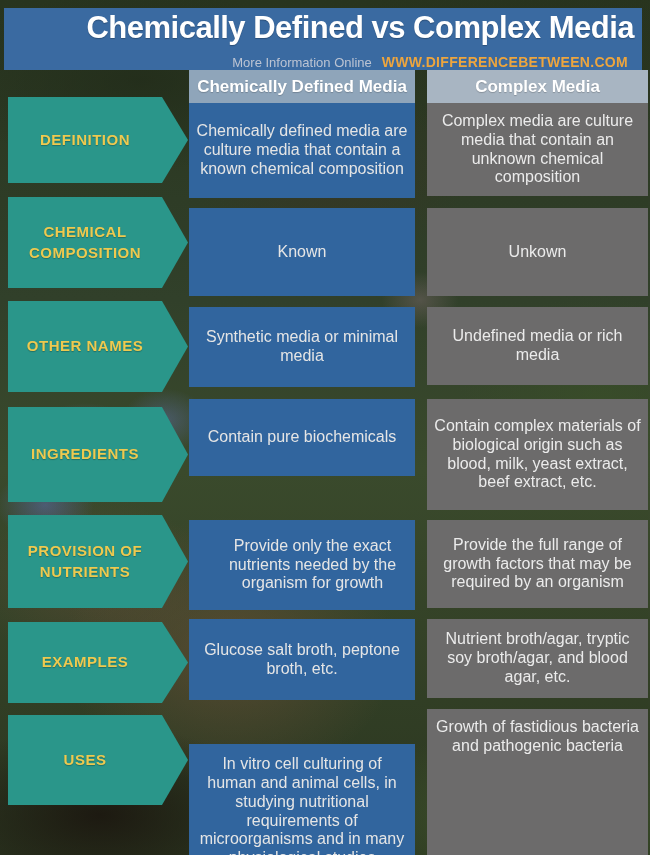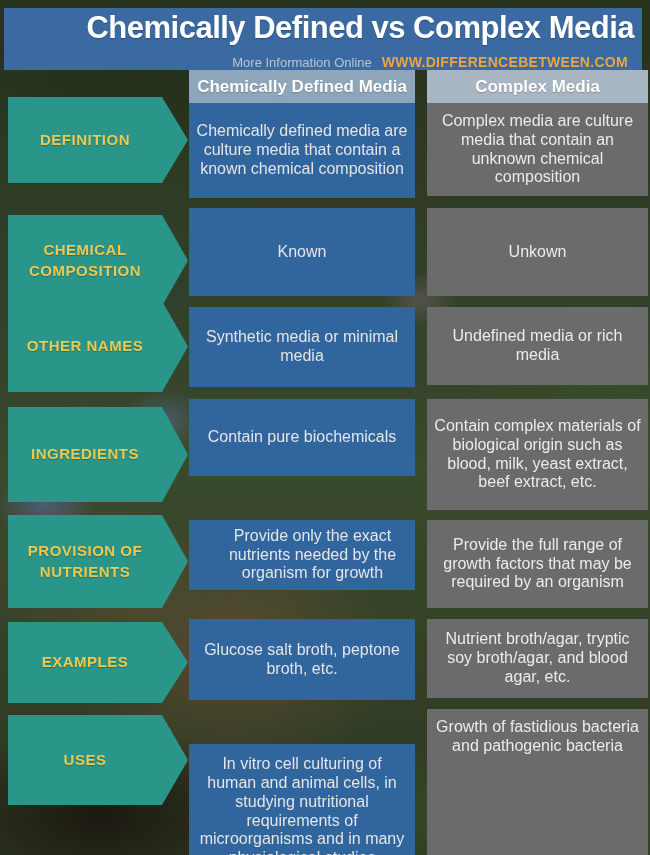--- a/index.html
+++ b/index.html
@@ -79,34 +79,34 @@
     </div>
   </div>
 
   <div class="col-header left">Chemically Defined Media</div>
   <div class="col-header right">Complex Media</div>
 
   <div class="arrow" style="top:97px;height:86px;">DEFINITION</div>
   <div class="cell blue" style="top:103px;height:95px;">Chemically defined media are culture media that contain a known chemical composition</div>
   <div class="cell gray" style="top:103px;height:93px;">Complex media are culture media that contain an unknown chemical composition</div>
 
-  <div class="arrow" style="top:215px;height:91px;">CHEMICAL COMPOSITION</div>
+  <div class="arrow" style="top:197px;height:91px;">CHEMICAL COMPOSITION</div>
   <div class="cell blue" style="top:208px;height:88px;">Known</div>
   <div class="cell gray" style="top:208px;height:88px;">Unkown</div>
 
   <div class="arrow" style="top:301px;height:91px;">OTHER NAMES</div>
   <div class="cell blue" style="top:307px;height:80px;">Synthetic media or minimal media</div>
   <div class="cell gray" style="top:307px;height:78px;">Undefined media or rich media</div>
 
   <div class="arrow" style="top:407px;height:95px;">INGREDIENTS</div>
   <div class="cell blue" style="top:399px;height:77px;">Contain pure biochemicals</div>
   <div class="cell gray" style="top:399px;height:111px;">Contain complex materials of biological origin such as blood, milk, yeast extract, beef extract, etc.</div>
 
   <div class="arrow" style="top:515px;height:93px;">PROVISION OF NUTRIENTS</div>
-  <div class="cell blue" style="top:520px;height:70px;padding-left:28px;">Provide only the exact nutrients needed by the organism for growth</div>
+  <div class="cell blue" style="top:520px;height:90px;padding-left:28px;">Provide only the exact nutrients needed by the organism for growth</div>
   <div class="cell gray" style="top:520px;height:88px;">Provide the full range of growth factors that may be required by an organism</div>
 
   <div class="arrow" style="top:622px;height:81px;">EXAMPLES</div>
   <div class="cell blue" style="top:619px;height:81px;">Glucose salt broth, peptone broth, etc.</div>
   <div class="cell gray" style="top:619px;height:79px;">Nutrient broth/agar, tryptic soy broth/agar, and blood agar, etc.</div>
 
   <div class="arrow" style="top:715px;height:90px;">USES</div>
   <div class="cell blue" style="top:744px;height:135px;">In vitro cell culturing of human and animal cells, in studying nutritional requirements of microorganisms and in many physiological studies</div>
   <div class="cell gray top-align" style="top:709px;height:166px;">Growth of fastidious bacteria and pathogenic bacteria</div>
 

